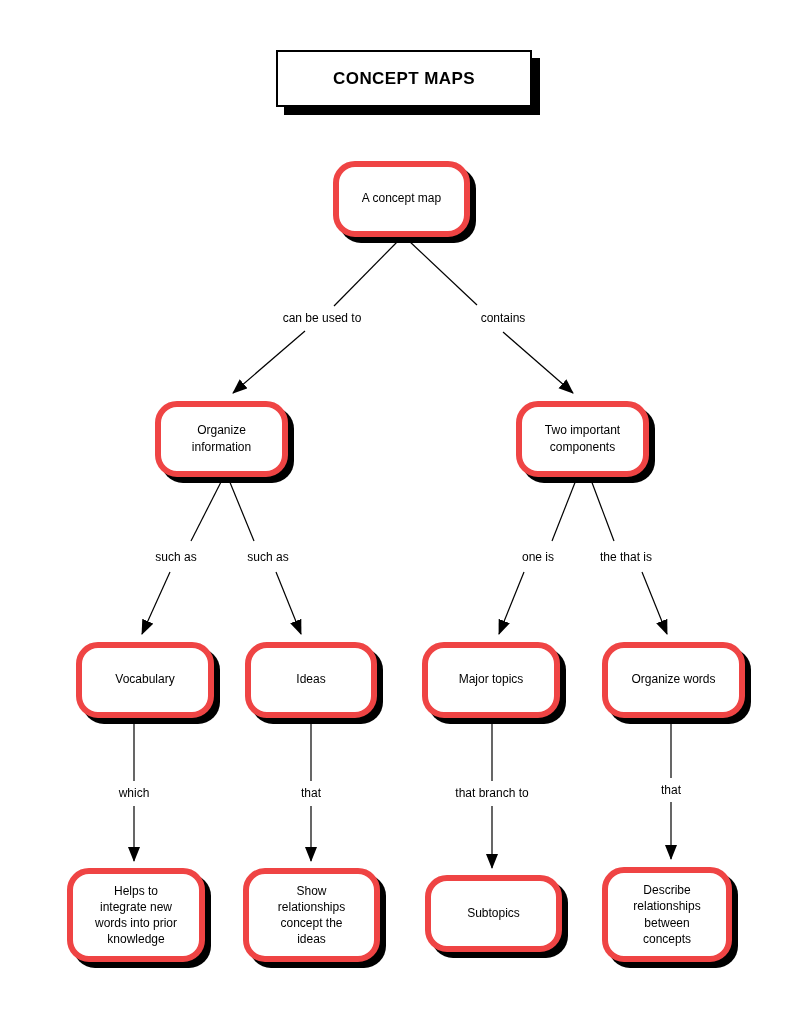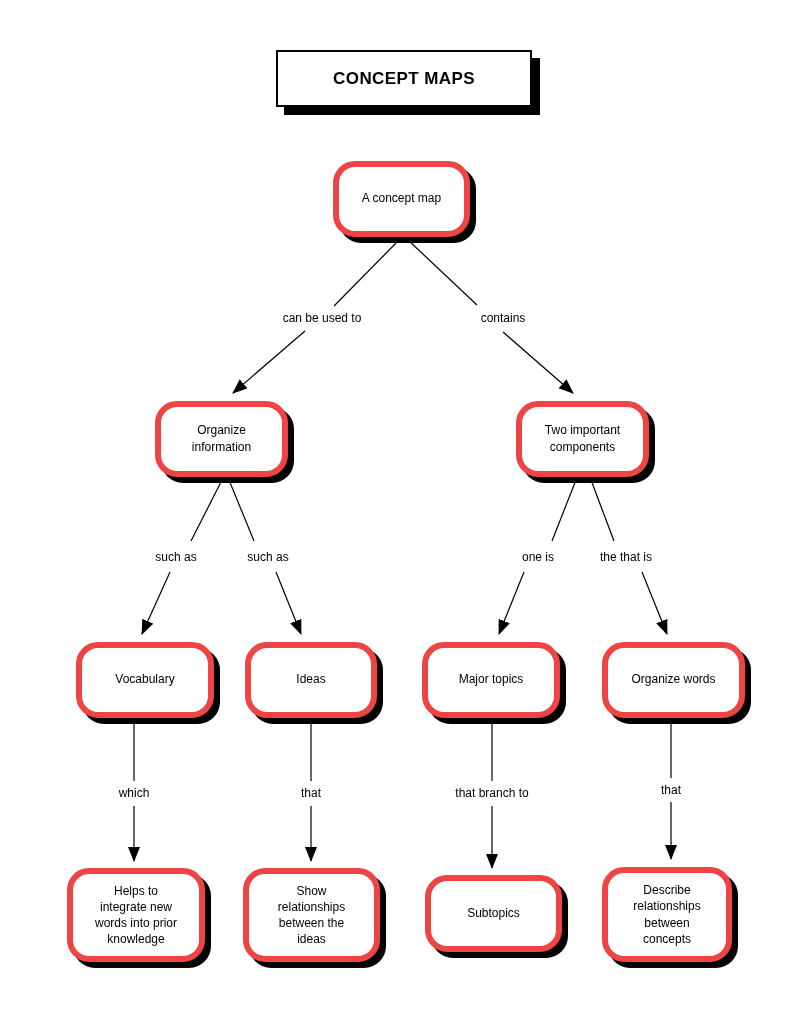--- a/index.html
+++ b/index.html
@@ -129,21 +129,21 @@
 
   <div class="node" style="left:602px; top:642px; width:143px; height:76px;">Organize words</div>
 
   <div class="node" style="left:67px; top:868px; width:138px; height:94px; line-height:1.35;">Helps to
 integrate new
 words into prior
 knowledge</div>
 
   <div class="node" style="left:243px; top:868px; width:137px; height:94px; line-height:1.35;">Show
 relationships
-between the
+concept the
 ideas</div>
 
   <div class="node" style="left:425px; top:875px; width:137px; height:77px;">Subtopics</div>
 
   <div class="node" style="left:602px; top:867px; width:130px; height:95px; line-height:1.35;">Describe
 relationships
 between
 concepts</div>
 
   <div class="edge-label" style="left:322px; top:318px;">can be used to</div>

